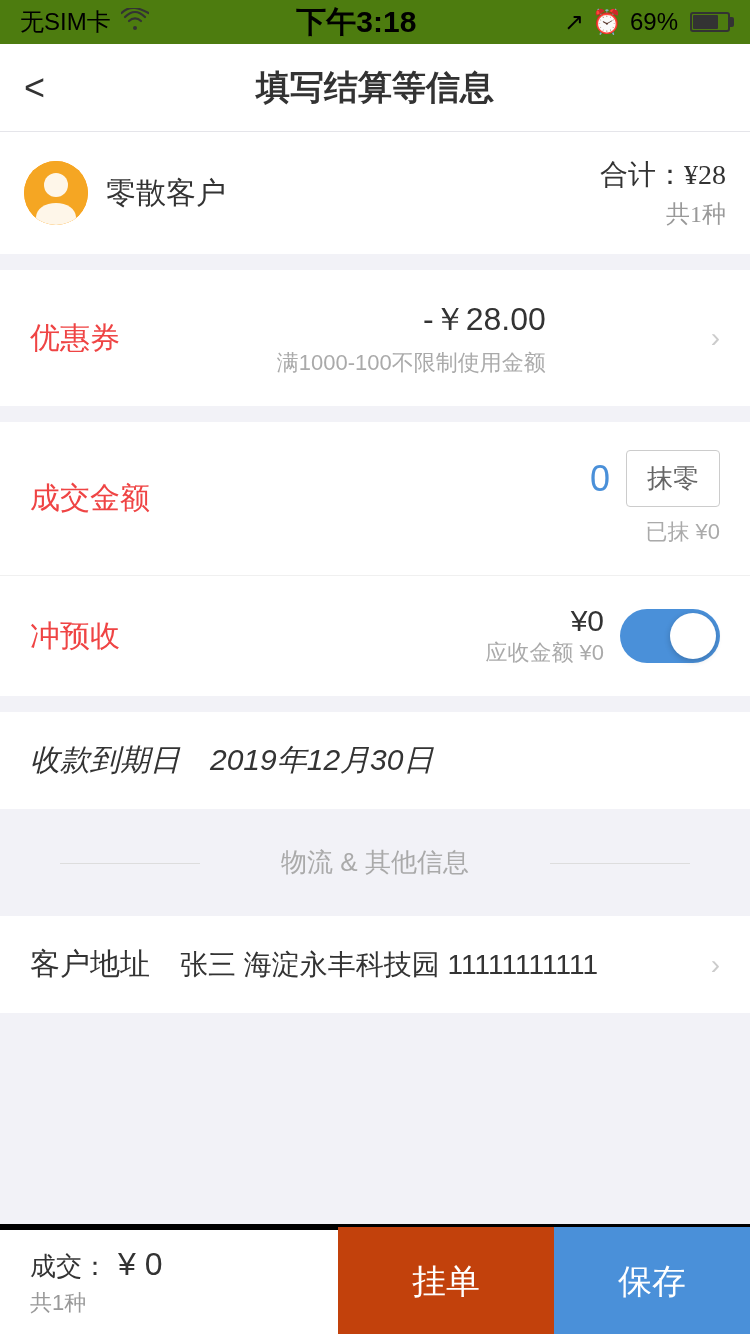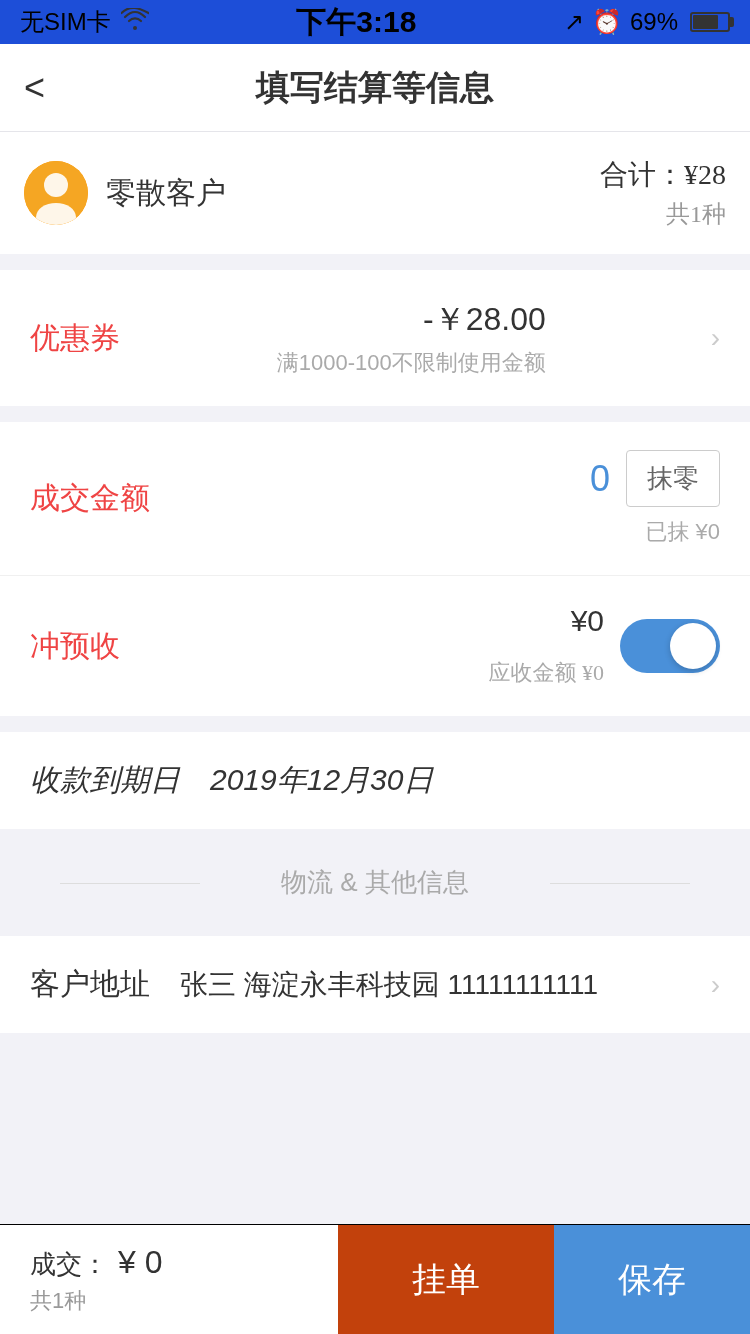--- a/index.html
+++ b/index.html
@@ -8,21 +8,21 @@
       font-family: -apple-system, 'PingFang SC', 'Helvetica Neue', sans-serif;
       background: #f2f2f7;
       width: 750px;
       min-height: 1334px;
       overflow-x: hidden;
       font-size: 28px;
     }
 
     
     .status-bar {
-      background: #1d4ed8;
+      background: #4d7c0f;
       height: 44px;
       display: flex;
       align-items: center;
       justify-content: space-between;
       padding: 0 20px;
       font-size: 24px;
       font-weight: 500;
     }
     .status-left { display: flex; align-items: center; gap: 10px; }
     .status-center { font-size: 30px; font-weight: 600; }
@@ -149,21 +149,21 @@
       padding: 10px 20px;
       font-size: 26px;
       color: #666;
       cursor: pointer;
     }
     .amount-sub { font-size: 22px; color: #aaa; text-align: right; margin-top: 4px; }
 
     
     .advance-right { text-align: right; }
     .advance-amount { font-size: 30px; color: #333; font-weight: 500; }
-    .advance-sub { font-size: 22px; color: #aaa; margin-top: 20px; font-family: Liberation Serif, serif; }
+    .advance-sub { font-size: 22px; color: #aaa; margin-top: 0; }
 
     
     .toggle {
       width: 100px; height: 54px;
       background: #4a90d9;
       border-radius: 27px;
       position: relative;
       cursor: pointer;
       flex-shrink: 0;
     }
@@ -221,21 +221,21 @@
 
     
     .bottom-bar {
       position: fixed;
       bottom: 0;
       width: 750px;
       height: 110px;
       background: #fff;
       display: flex;
       align-items: center;
-      border-top: 1px solid #000000;
+      border-top: 6px solid #000000;
     }
     .bottom-info {
       flex: 1;
       padding: 0 30px;
     }
     .bottom-title { font-size: 26px; color: #333; }
     .bottom-amount { font-size: 32px; color: #333; font-weight: 500; }
     .bottom-count { font-size: 22px; color: #999; margin-top: 4px; }
     .btn-pending {
       width: 216px;

